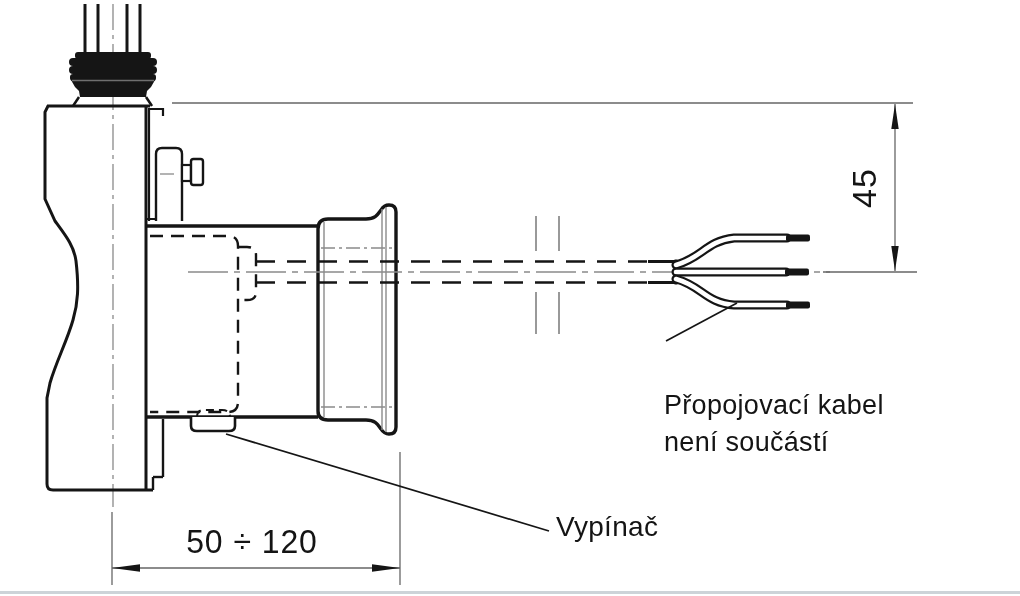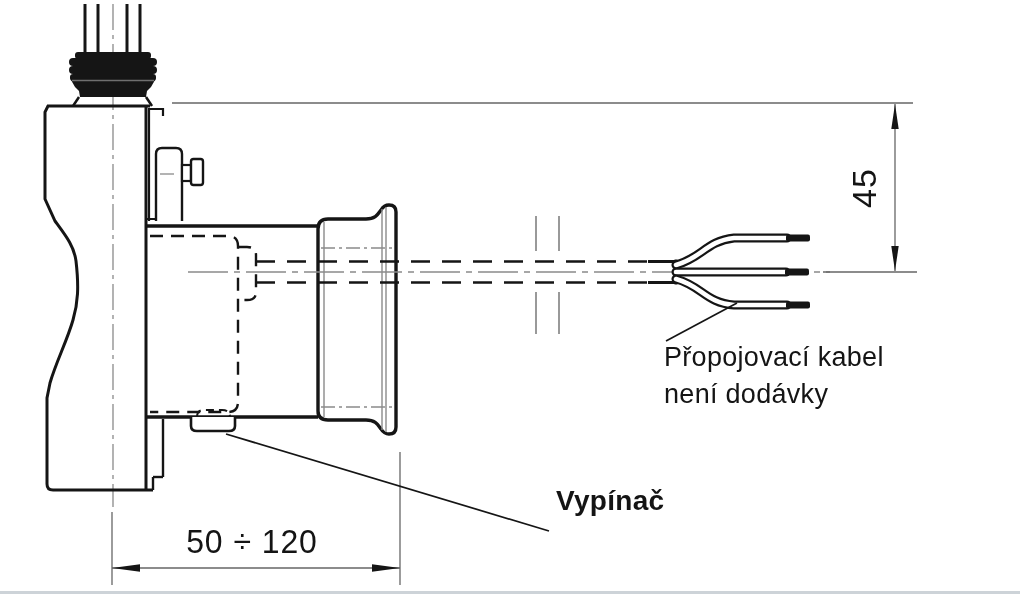--- a/index.html
+++ b/index.html
@@ -2,21 +2,21 @@
 <html><head>
 <meta charset="utf-8">
 <style>
   html,body{margin:0;padding:0;background:#fff;}
   #stage{
     position:relative;width:1020px;height:596px;background:#ffffff;
     overflow:hidden;font-family:"Liberation Sans",sans-serif;
   }
   #stage svg{position:absolute;left:0;top:0;}
   .lbl{position:absolute;color:#141414;white-space:nowrap;}
-  .note{font-size:27px;line-height:37px;letter-spacing:.3px;}
+  .note{font-size:27px;line-height:37px;letter-spacing:.3px;margin-top:48px;}
   .switch-lbl{font-size:28px;letter-spacing:.3px;}
   .dim{font-size:34px;letter-spacing:1px;transform:scaleX(.94);transform-origin:center;}
   .dim-v{
     font-size:34px;width:84px;height:40px;line-height:40px;text-align:center;
     transform:rotate(-90deg);transform-origin:center;
   }
   .dim-h{width:250px;text-align:center;}
 </style>
 </head>
 <body>
@@ -158,21 +158,21 @@
     <g stroke="#151515" stroke-width="1.7">
       <line x1="226" y1="434" x2="549" y2="531"></line>
       <line x1="737" y1="303" x2="666" y2="341"></line>
     </g>
 
     <line x1="0" y1="592.5" x2="1020" y2="592.5" stroke="#cdd3d8" stroke-width="3"></line>
   </svg>
 
   <div class="lbl note" style="left:664px;top:339px;">
     <div>Přopojovací kabel</div>
-    <div>není dodávky</div>
+    <div>není součástí</div>
   </div>
 
-  <div class="lbl switch-lbl" style="left:556px;top:485px;font-weight:bold;">Vypínač</div>
+  <div class="lbl switch-lbl" style="left:556px;top:511px;">Vypínač</div>
 
   <div class="lbl dim dim-v" style="left:822px;top:168px;">45</div>
 
   <div class="lbl dim dim-h" style="left:127px;top:522px;">50 ÷ 120</div>
 </div>
 
 </body></html>

